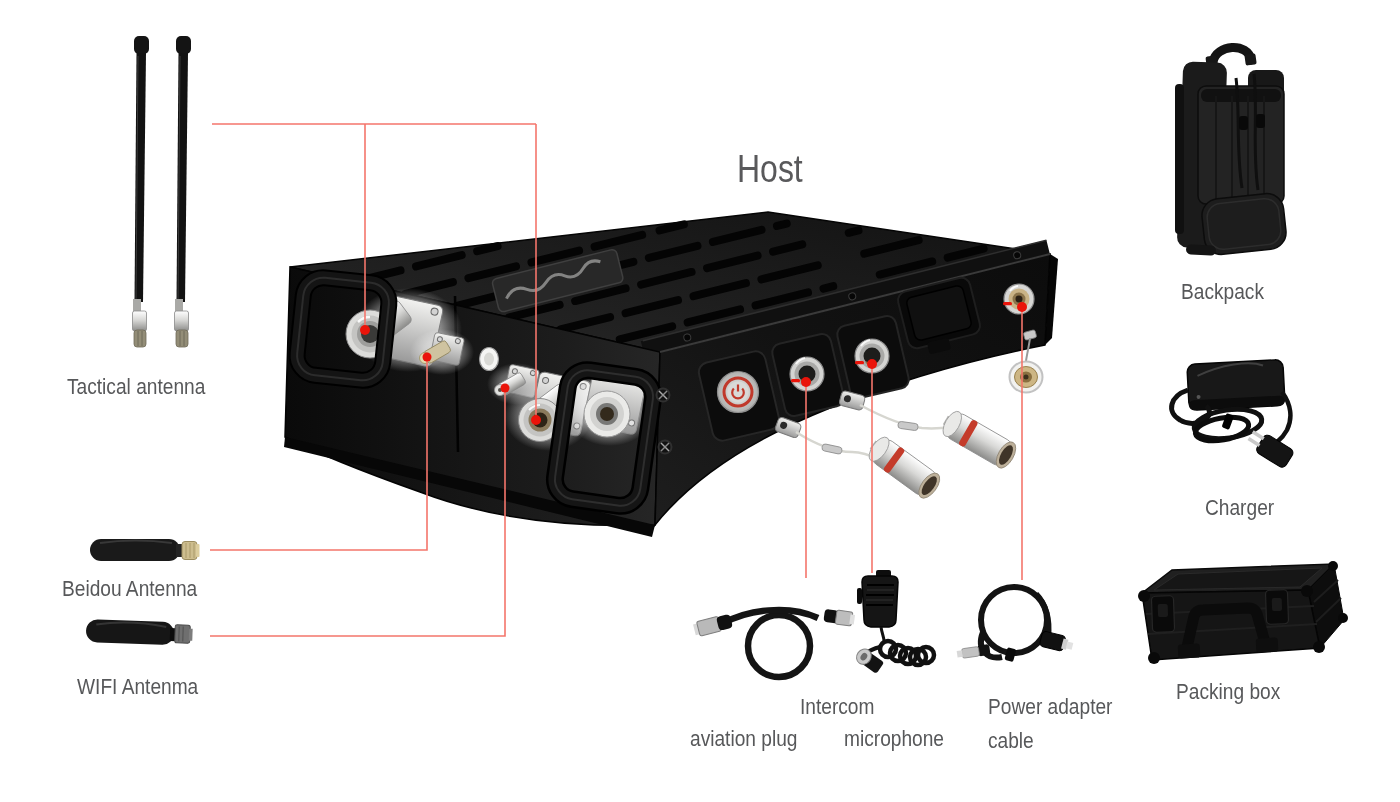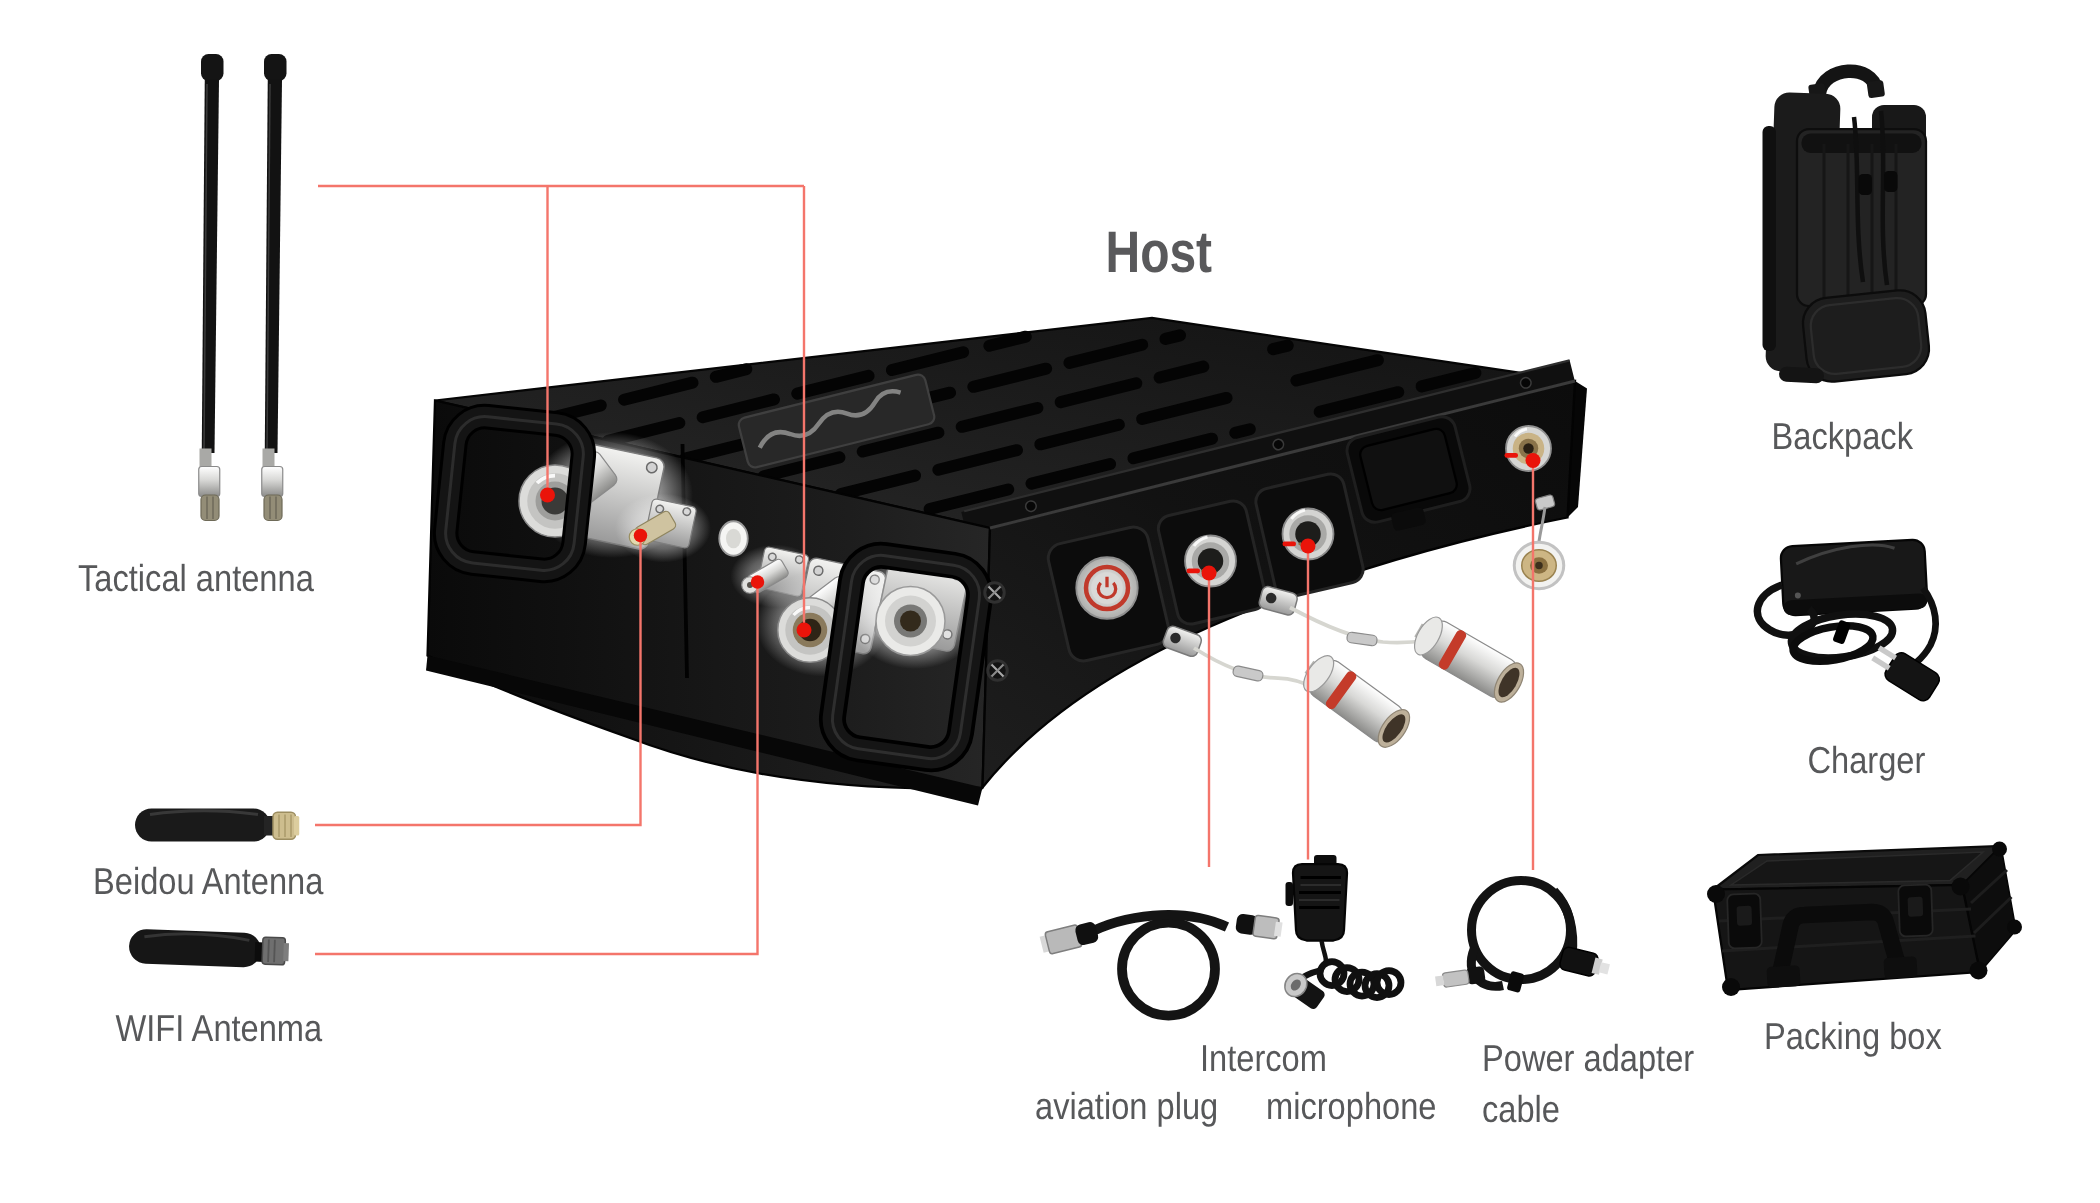--- a/index.html
+++ b/index.html
@@ -1,19 +1,19 @@
 <!DOCTYPE html>
 <html><head>
 <meta charset="utf-8">
 <style>
   html,body{margin:0;padding:0;background:#ffffff;}
   .stage{position:relative;width:1400px;height:802px;background:#ffffff;overflow:hidden;
          font-family:"Liberation Sans",sans-serif;}
   .stage svg{position:absolute;left:0;top:0;}
-  .lab{position:absolute;color:#57585a;font-size:25px;line-height:33px;white-space:nowrap;}
+  .lab{position:absolute;color:#57585a;font-size:22px;line-height:33px;white-space:nowrap;}
   .lab .cond{display:inline-block;transform:scaleX(0.87);transform-origin:0 50%;}
   .title{position:absolute;color:#59595b;font-size:39px;line-height:42px;white-space:nowrap;}
   .title .cond{display:inline-block;transform:scaleX(0.82);transform-origin:0 50%;}
 </style>
 </head>
 <body>
 
 <div class="stage">
 
 <svg width="1400" height="802" viewBox="0 0 1400 802">
@@ -473,25 +473,25 @@
     <circle cx="536" cy="420" r="5"></circle>
     <circle cx="806" cy="382" r="5"></circle>
     <circle cx="872" cy="364" r="5"></circle>
     <circle cx="1022" cy="307" r="5"></circle>
     <rect x="791" y="379" width="9" height="3.2" rx="1.5"></rect>
     <rect x="855" y="361" width="9" height="3.2" rx="1.5"></rect>
     <rect x="1003" y="302" width="9" height="3.2" rx="1.5"></rect>
   </g>
 </svg>
 
-<div class="title" style="left:737px;top:148px;font-weight:bold;">
+<div class="title" style="left:737px;top:148px;">
   <span class="cond">Host</span>
 </div>
 
-<div class="lab" style="left:52px;top:370px;text-decoration:underline;">
+<div class="lab" style="left:67px;top:370px;text-decoration:underline;">
   <span class="cond">Tactical antenna</span>
 </div>
 
 <div class="lab" style="left:62px;top:572px;">
   <span class="cond">Beidou Antenna</span>
 </div>
 
 <div class="lab" style="left:77px;top:670px;">
   <span class="cond">WIFI Antenma</span>
 </div>

